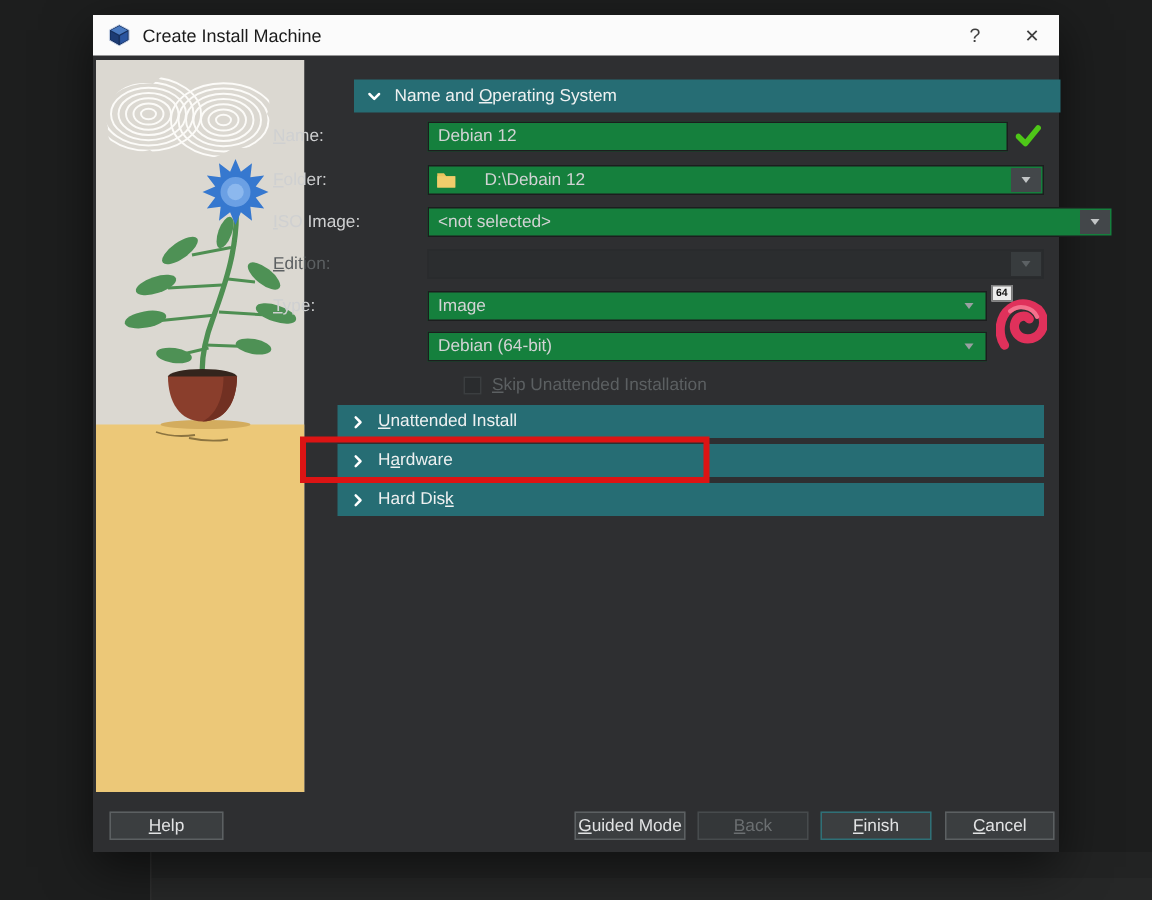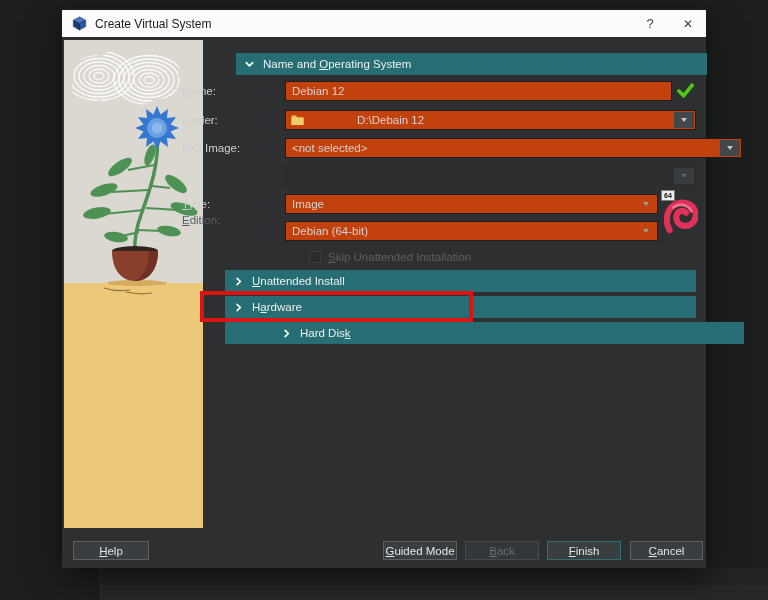--- a/index.html
+++ b/index.html
@@ -20,22 +20,22 @@
   .tbtn.q{right:40px;}
   .tbtn.x{right:2px;font-size:12px;}
 
   .art{position:absolute;left:2px;top:30px;width:139px;height:488px;}
 
   .sect{position:absolute;left:163px;width:471px;height:22px;background:#266d74;
     color:#eef1f1;font-size:11.5px;display:flex;align-items:center;}
   .sect .chev{margin:0 8px 0 8px;display:flex;}
   .rowlab{position:absolute;left:120px;width:98px;height:20px;line-height:20px;
     text-align:left;font-size:11.5px;color:#cfd0d1;}
-  .rowlab.dis{color:#5c6062;margin-top:44px;}
-  .field{position:absolute;left:223px;height:20px;background:#c2410c;border:1px solid #1c1d1e;
+  .rowlab.dis{color:#5c6062;}
+  .field{position:absolute;left:223px;height:20px;background:#15803d;border:1px solid #1c1d1e;
     box-sizing:border-box;display:flex;align-items:center;font-size:11.5px;color:#d2d3d4;}
   .field .val{padding-left:6px;white-space:nowrap;overflow:hidden;}
   .dropbtn{position:absolute;right:1px;top:1px;bottom:1px;width:20px;background:#43474a;
     display:flex;align-items:center;justify-content:center;}
   .darr{width:0;height:0;border-left:3.5px solid transparent;border-right:3.5px solid transparent;
     border-top:4.5px solid #c2c5c6;}
   .flat .dropbtn{background:transparent;}
   .flat .darr{border-top-color:#9aa0a2;}
   .field.dis{background:#2b2d2f;border-color:#292b2d;color:#5c6062;}
   .field.dis .dropbtn{background:#383c3e;}
@@ -75,21 +75,21 @@
     <div class="titlebar">
       <span class="ticon">
         <svg width="15" height="15" viewBox="0 0 16 16">
           <polygon points="8,0.5 15,4.2 15,11.5 8,15.5 1,11.5 1,4.2" fill="#16305e"></polygon>
           <polygon points="8,1.4 13.9,4.5 8,7.6 2.1,4.5" fill="#4a7ac0"></polygon>
           <polygon points="2,5.4 7.4,8.3 7.4,14.3 2,11.2" fill="#1d3c74"></polygon>
           <polygon points="14,5.4 8.6,8.3 8.6,14.3 14,11.2" fill="#2a55a0"></polygon>
           <polygon points="8,0.5 15,4.2 15,11.5 8,15.5 1,11.5 1,4.2" fill="none" stroke="#c9d4e8" stroke-width="0.7"></polygon>
         </svg>
       </span>
-      <span class="ttext">Create Virtual System</span>
+      <span class="ttext">Create Install Machine</span>
       <div class="tbtn q">?</div>
       <div class="tbtn x">✕</div>
     </div>
 
     <div class="art">
       <svg width="139" height="488" viewBox="0 0 139 488">
         <rect width="139" height="488" fill="#dbd8d1"></rect>
         <rect y="243" width="139" height="245" fill="#ecc878"></rect>
         <clipPath id="cl">
           <path d="M8 45 C2 28 18 12 38 16 C48 4 78 2 92 14 C108 10 120 22 114 36 C122 48 108 62 92 58 C78 70 48 70 36 60 C20 64 6 58 8 45 Z"></path>
@@ -167,21 +167,21 @@
     </span>
 
     <div class="rowlab" style="top:100px;"><u>F</u>older:</div>
     <div class="field" style="top:100px;width:411px;">
       <span class="foldericon">
         <svg width="13" height="12" viewBox="0 0 13 12">
             <path d="M0.5 1.5 h4.5 l1.5 2 h6 v7.5 h-12 Z" fill="#e9c35c"></path>
             <path d="M0.5 3.5 h12 v7.5 h-12 Z" fill="#f0cd6b"></path>
           </svg>
       </span>
-      <span class="val" style="padding-left:19px;margin-left:34px;">D:\Debain 12</span>
+      <span class="val" style="padding-left:19px;">D:\Debain 12</span>
       <span class="dropbtn">
           <span class="darr"></span>
         </span>
     </div>
 
     <div class="rowlab" style="top:128px;"><u>I</u>SO Image:</div>
     <div class="field" style="top:128px;width:457px;">
       <span class="val">&lt;not selected&gt;</span>
       <span class="dropbtn">
           <span class="darr"></span>
@@ -237,21 +237,21 @@
 
     <div class="sect" style="top:260px;">
       <span class="chev">
         <svg width="11" height="11" viewBox="0 0 12 12">
             <path d="M4.5 2.5 L8 6 L4.5 9.5" stroke="#fff" stroke-width="1.8" fill="none" stroke-linecap="round" stroke-linejoin="round"></path>
           </svg>
       </span>
       <span><u>U</u>nattended Install</span>
     </div>
 
-    <div class="sect" style="top:312px;padding-left:48px;">
+    <div class="sect" style="top:312px;">
       <span class="chev">
         <svg width="11" height="11" viewBox="0 0 12 12">
             <path d="M4.5 2.5 L8 6 L4.5 9.5" stroke="#fff" stroke-width="1.8" fill="none" stroke-linecap="round" stroke-linejoin="round"></path>
           </svg>
       </span>
       <span>Hard Dis<u>k</u></span>
     </div>
 
     <div class="hl"></div>
 

